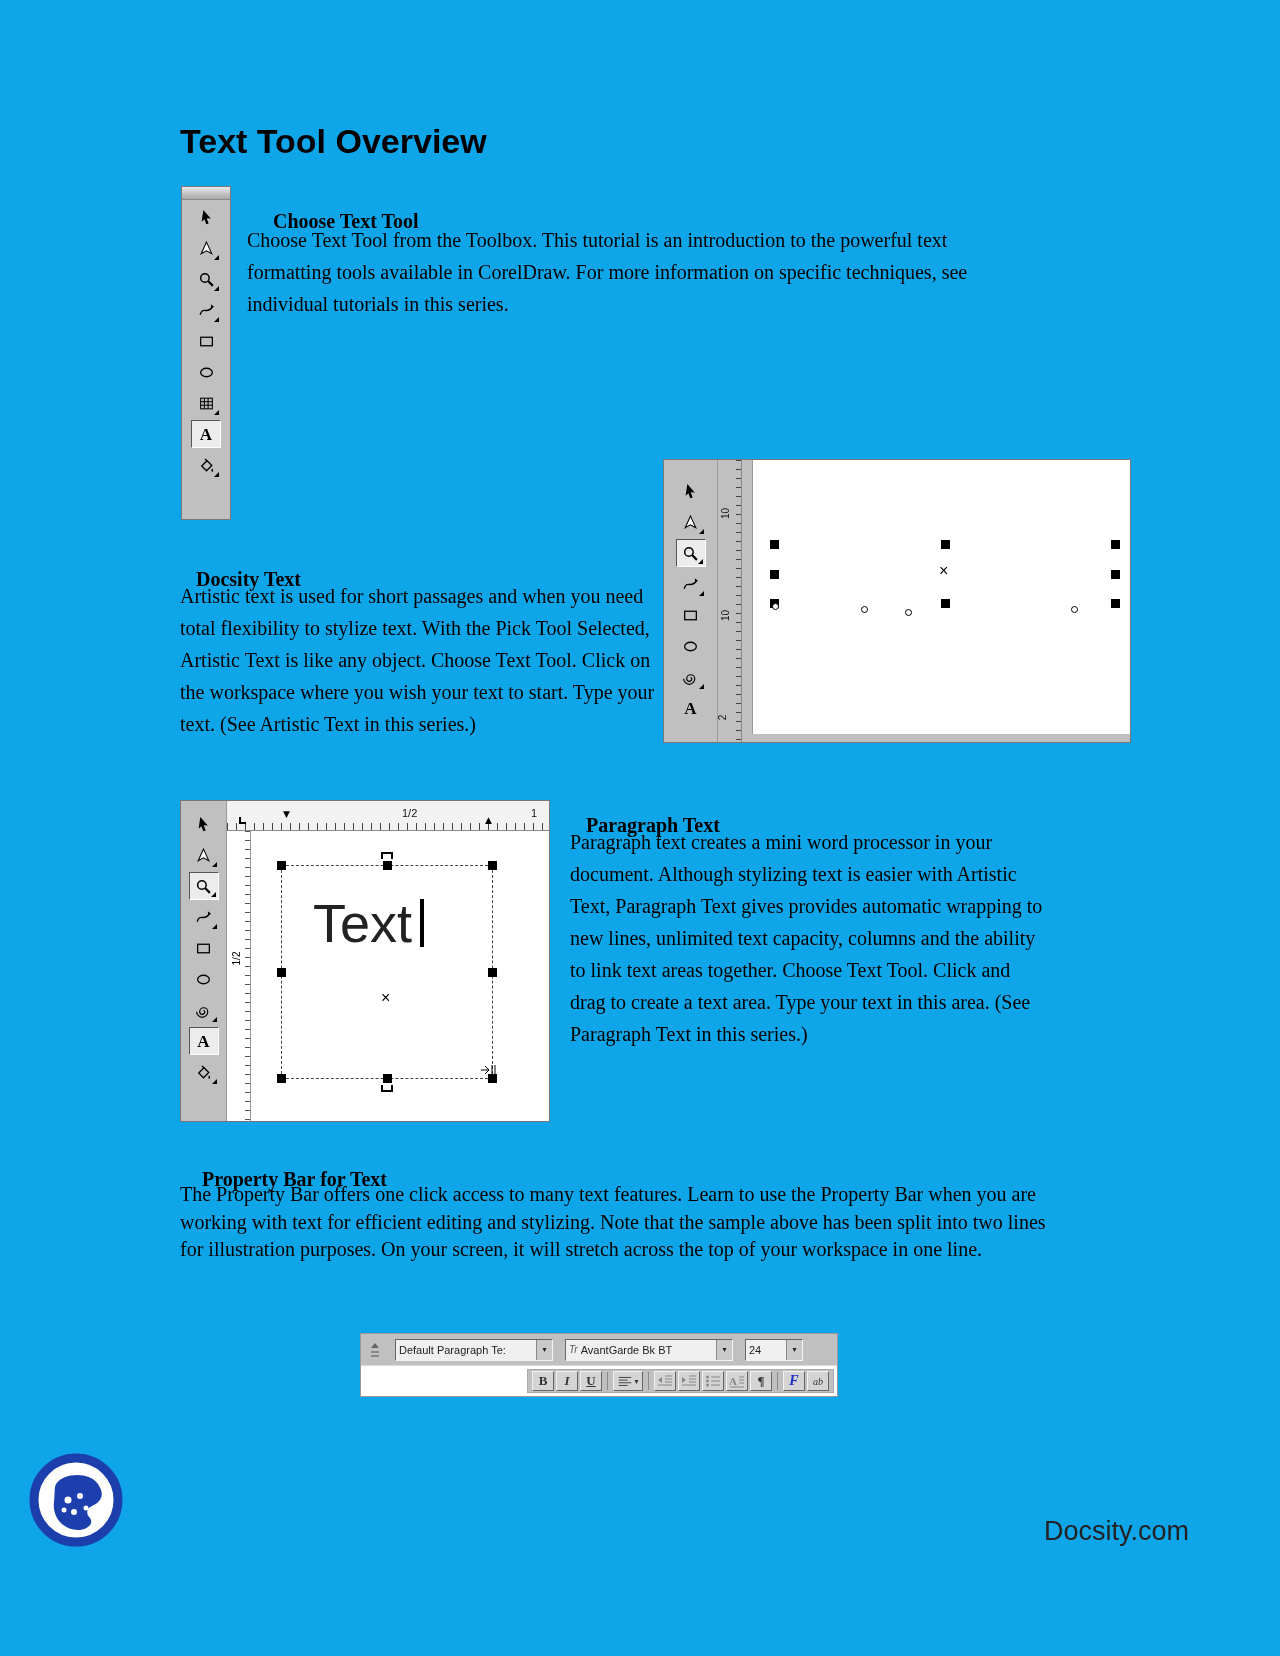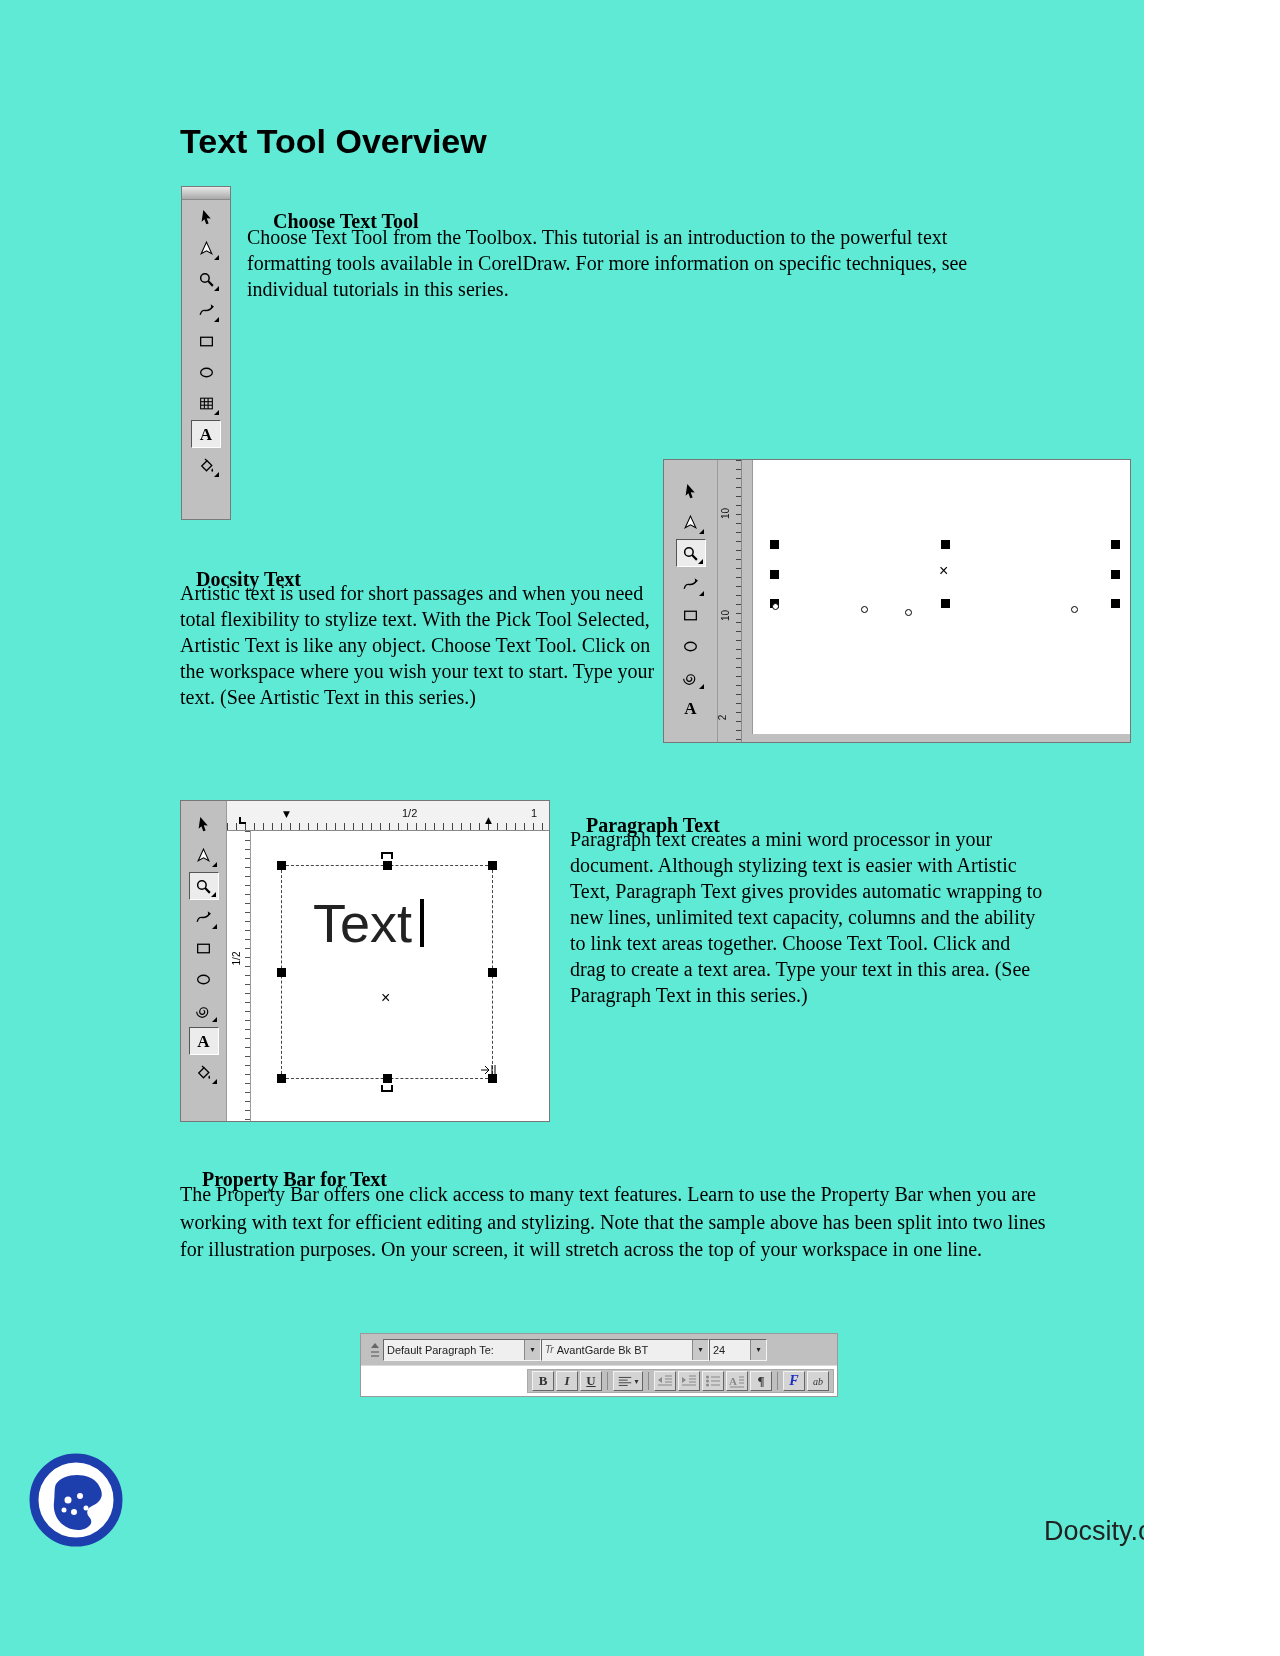--- a/index.html
+++ b/index.html
@@ -1,24 +1,24 @@
 <!DOCTYPE html>
 <html><head>
 <meta charset="utf-8">
 <style>
   * { box-sizing: border-box; }
   body { margin:0; background:#ffffff; }
-  .page { position:relative; width:1144px; height:1656px; background:#5eead4;
+  .page { position:relative; width:1280px; height:1656px; background:#0ea5e9;
           font-family:"Liberation Serif", serif; color:#000; overflow:hidden; }
 
   
   .doc-title { position:absolute; left:180px; top:122px; margin:0;
                font-family:"Liberation Sans", sans-serif; font-weight:bold; font-size:34px; }
   .sec-heading { position:absolute; margin:16px; font-size:20px; font-weight:bold; }
-  .sec-body { position:absolute; margin:0; font-size:20px; line-height:26px; }
+  .sec-body { position:absolute; margin:0; font-size:20px; line-height:32px; }
 
   #choose-heading   { left:257px; top:194px; }
   #choose-body      { left:247px; top:224px; width:778px; }
   #artistic-heading { left:180px; top:552px; }
   #artistic-body    { left:180px; top:580px; width:478px; }
   #paragraph-heading{ left:570px; top:798px; }
   #paragraph-body   { left:570px; top:826px; width:474px; }
   #property-heading { left:186px; top:1152px; }
   #property-body    { left:180px; top:1181px; width:874px; line-height:27.5px; }
 
@@ -97,21 +97,21 @@
 
   .rmark { position:absolute; font-size:9px; top:14px; color:#000;
           font-family:"DejaVu Sans", sans-serif; }
   .tabstop { position:absolute; left:12px; top:16px; width:7px; height:7px;
           border-left:2px solid #000; border-bottom:2px solid #000; }
 
   
   #property-bar-shot { position:absolute; left:360px; top:1333px; width:478px; height:64px;
           border:1px solid #999; background:#fff; font-family:"Liberation Sans", sans-serif; }
   .pb-row1 { height:32px; background:#c0c0c0; border-bottom:1px solid #dadada;
-          display:flex; align-items:center; gap:0; padding:0 6px; }
+          display:flex; align-items:center; gap:12px; padding:0 6px; }
   .pb-anchor { width:16px; height:22px; display:flex; align-items:center; justify-content:center; }
   .combo { height:22px; background:#efefef; border:1px solid; border-color:#666 #f4f4f4 #f4f4f4 #666;
           display:flex; align-items:center; font-size:11px; color:#222; padding-left:3px; }
   .combo .combo-text { flex:1; white-space:nowrap; overflow:hidden; }
   .combo .tt { color:#555; font-style:italic; font-size:10px; margin-right:3px; }
   .combo-btn { width:16px; height:100%; margin-left:2px; background:#c9c9c9;
           border-left:1px solid #888; display:flex; align-items:center; justify-content:center;
           font-size:8px; color:#222; }
   .combo.style { width:158px; } .combo.font { width:168px; } .combo.size { width:58px; }
 

